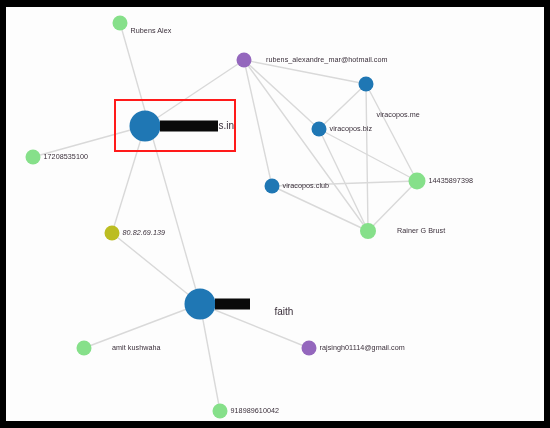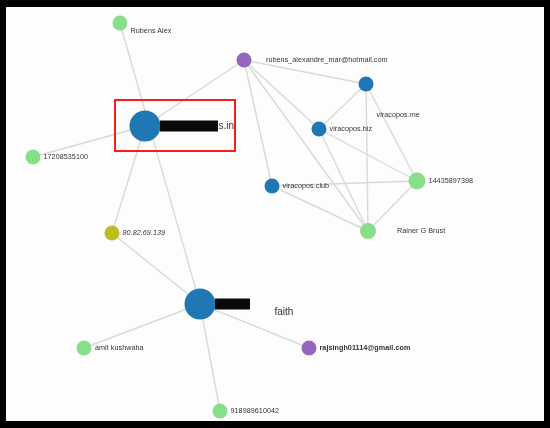--- a/index.html
+++ b/index.html
@@ -122,21 +122,21 @@
         <div class="node-label" style="left: 323.5px; top: 122px;">viracopos.biz</div>
         <div class="redaction-bar" style="left: 153.5px; top: 119px; width: 58px; height: 11px;"></div>
         <div class="redaction-suffix" style="left: 212.5px; top: 119px;">s.in</div>
         <div class="node-label" style="left: 37.5px; top: 150px;">17208535100</div>
         <div class="node-label" style="left: 276.5px; top: 179px;">viracopos.club</div>
         <div class="node-label" style="left: 422.5px; top: 174px;">14435897398</div>
         <div class="node-label" style="left: 391px; top: 224px;">Rainer G Brust</div>
         <div class="node-label" style="left: 116.5px; top: 226px; font-style: italic;">80.82.69.139</div>
         <div class="redaction-bar" style="left: 208.5px; top: 297px; width: 35px; height: 11px;"></div>
         <div class="redaction-suffix" style="left: 244.5px; top: 305px; margin-left: 24px;">faith</div>
-        <div class="node-label" style="left: 89px; top: 341px;">amit kushwaha</div>
-        <div class="node-label" style="left: 313.5px; top: 341px; font-weight: bold;">rajsingh01114@gmail.com</div>
+        <div class="node-label" style="left: 106px; top: 341px;">amit kushwaha</div>
+        <div class="node-label" style="left: 313.5px; top: 341px;">rajsingh01114@gmail.com</div>
         <div class="node-label" style="left: 224.5px; top: 404px;">918989610042</div>
       </div>
 
     <div id="highlight-box" style="left: 108px; top: 92px; width: 122px; height: 53px; border-color: rgb(255, 26, 26);"></div>
 
   </div>
 </div>
 
 </body></html>

